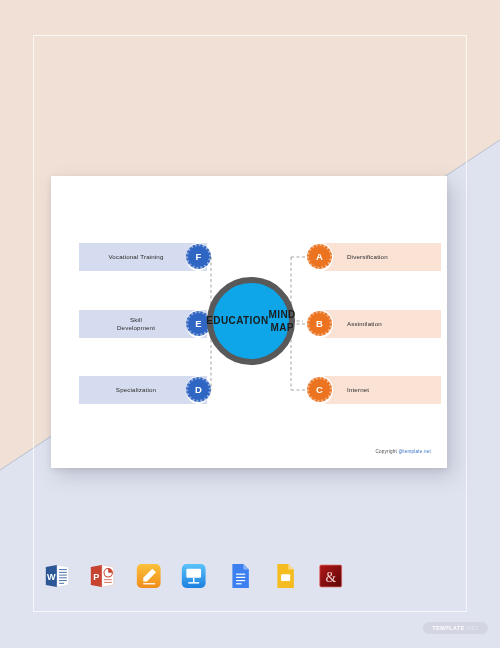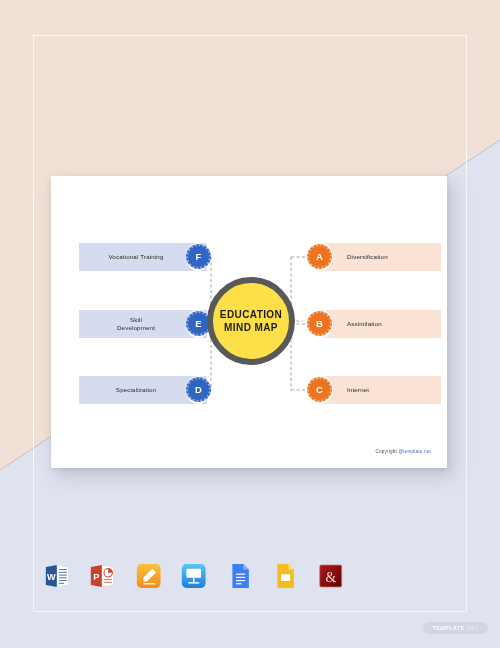--- a/index.html
+++ b/index.html
@@ -166,25 +166,25 @@
   .badge-r3 { top: 201px; }
 
   
   .center-node {
     position: absolute;
     left: 156px;
     top: 101px;
     width: 88px;
     height: 88px;
     border-radius: 50%;
-    background: #fde047;
+    background: #0ea5e9;
     border: 6px solid #595959;
     box-sizing: border-box;
     display: flex;
-    flex-direction: column;
+    flex-direction: row;
     align-items: center;
     justify-content: center;
   }
   .center-line {
     font-size: 10px;
     font-weight: bold;
     color: #1c1c1c;
     letter-spacing: 0.4px;
     line-height: 1.35;
     text-align: center;

